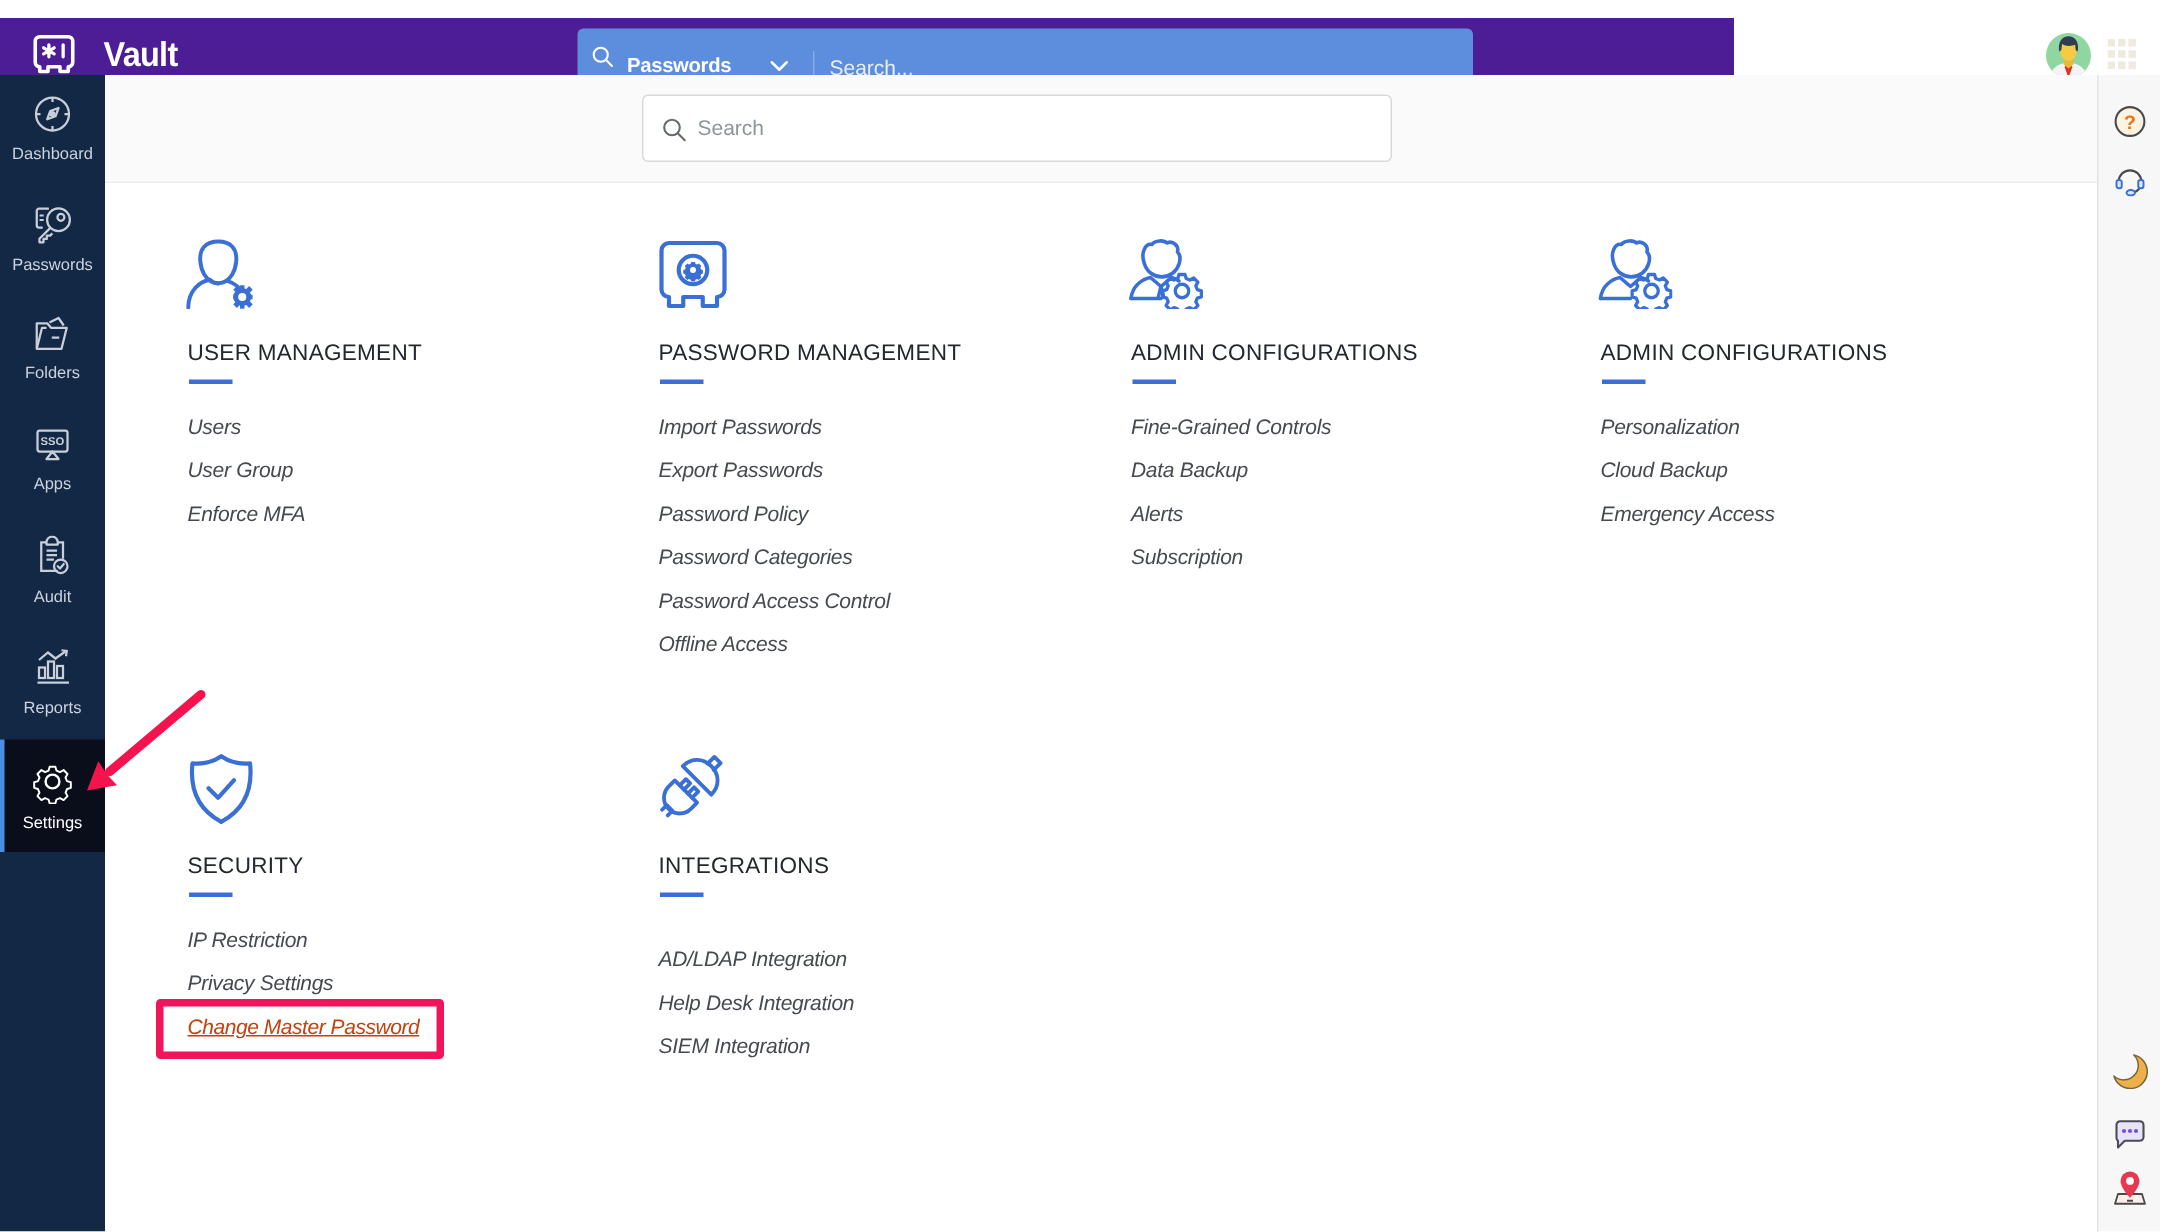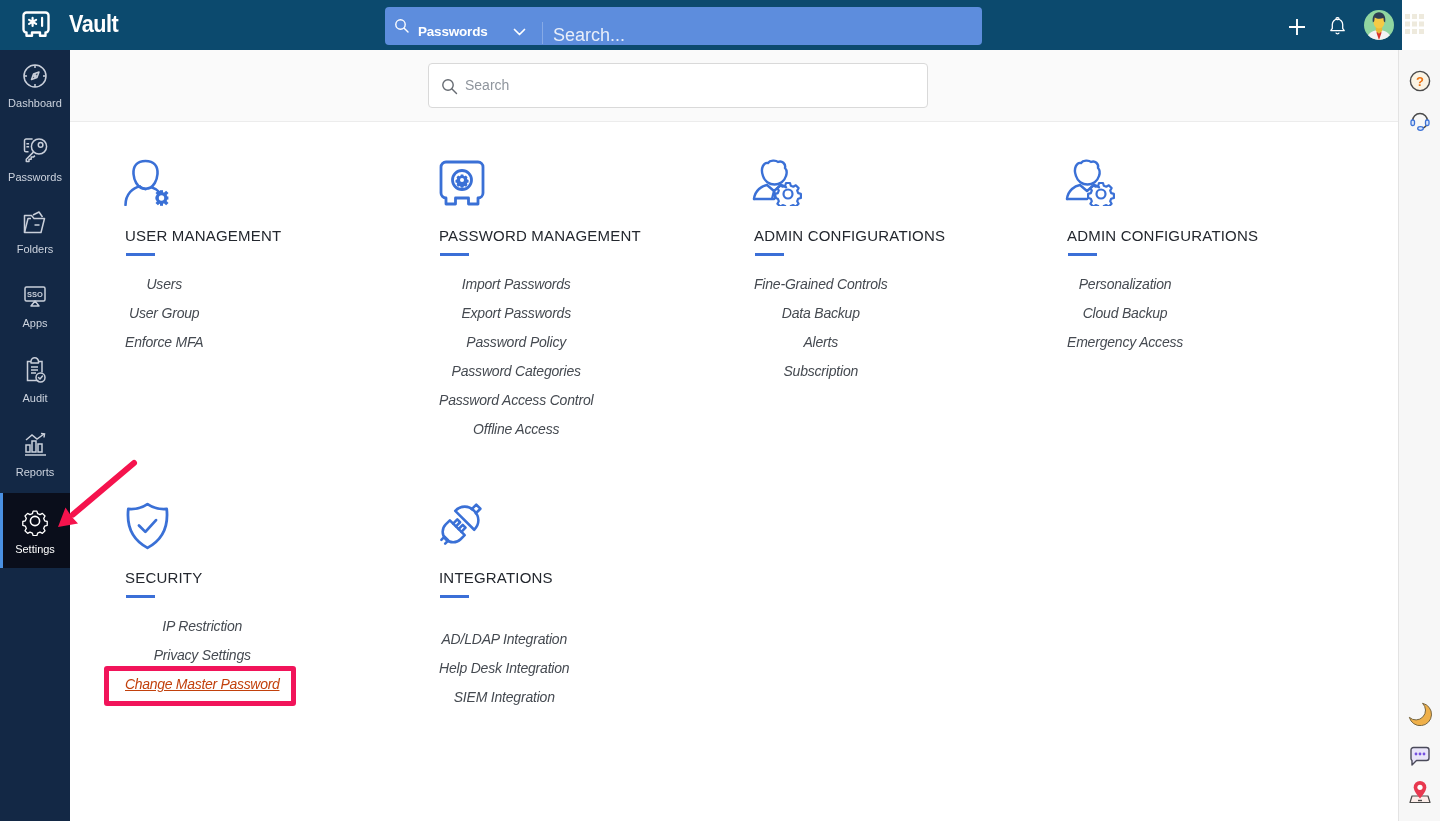--- a/index.html
+++ b/index.html
@@ -2,35 +2,35 @@
 <html><head>
 <meta charset="utf-8">
 <style>
   * { margin:0; padding:0; box-sizing:border-box; }
   html,body { width:1440px; height:821px; overflow:hidden; }
   body { font-family:"Liberation Sans", sans-serif; background:#fff; }
   #page { position:relative; width:1440px; height:821px; overflow:hidden; }
   .abs { position:absolute; }
 
   
-  #topbar { position:absolute; left:0; top:0; width:1402px; height:50px; background:#0c4a6e; }
+  #topbar { position:absolute; left:0; top:12px; width:1156px; height:50px; background:#4c1d95; }
   #brand { position:absolute; left:69px; top:11px; color:#fff; font-size:23px; font-weight:700; letter-spacing:-0.5px; transform:scaleX(0.94); transform-origin:left center; }
   #pill { position:absolute; left:385px; top:7px; width:597px; height:38px; background:#5d8ddd; border-radius:4px; }
   #pill .ptxt { position:absolute; left:33px; top:17px; color:#fff; font-size:13.5px; font-weight:700; letter-spacing:-0.2px; }
-  #pill .stxt { position:absolute; left:168px; top:18px; color:#e8eef9; font-size:18px; }
+  #pill .stxt { position:absolute; left:168px; top:18px; color:#e8eef9; font-size:14px; }
   #pill .divider { position:absolute; left:157px; top:15px; width:1px; height:22px; background:#86aae6; }
 
   
   #sidebar { position:absolute; left:0; top:50px; width:70px; height:771px; background:#132845; }
   .navitem { position:absolute; left:0; width:70px; text-align:center; color:#ccd3de; font-size:11px; }
   .navitem svg { display:block; margin:0 auto 7px auto; }
   #settings-active { position:absolute; left:0; top:443px; width:70px; height:75px; background:#0a0e1b; border-left:3px solid #4a90e2; }
 
   
-  #main { position:absolute; left:70px; top:50px; width:1328px; height:771px; background:#fff;text-align:center; }
+  #main { position:absolute; left:70px; top:50px; width:1328px; height:771px; background:#fff; }
   #band { position:absolute; left:0; top:0; width:1328px; height:72px; background:#fafafa; border-bottom:1px solid #ececec; }
   #searchbox { position:absolute; left:358px; top:13px; width:500px; height:45px; background:#fff; border:1px solid #d9d9d9; border-radius:4px; }
   #searchbox span { position:absolute; left:36px; top:13px; color:#8f959d; font-size:14px; }
 
   .section { position:absolute; width:300px; }
   .sec-title { position:absolute; left:0; color:#23272e; font-size:15px; letter-spacing:.2px; white-space:nowrap; }
   .sec-line { position:absolute; left:1px; width:29px; height:3px; background:#3b6fd7; }
   .sec-links { position:absolute; left:0; list-style:none;font-style:italic; }
   .sec-links li { height:29px; line-height:29px; font-size:14px; color:#454a51; letter-spacing:-0.2px; white-space:nowrap; }
   a.blue { color:#c2410c; text-decoration:underline; letter-spacing:-0.3px; }

